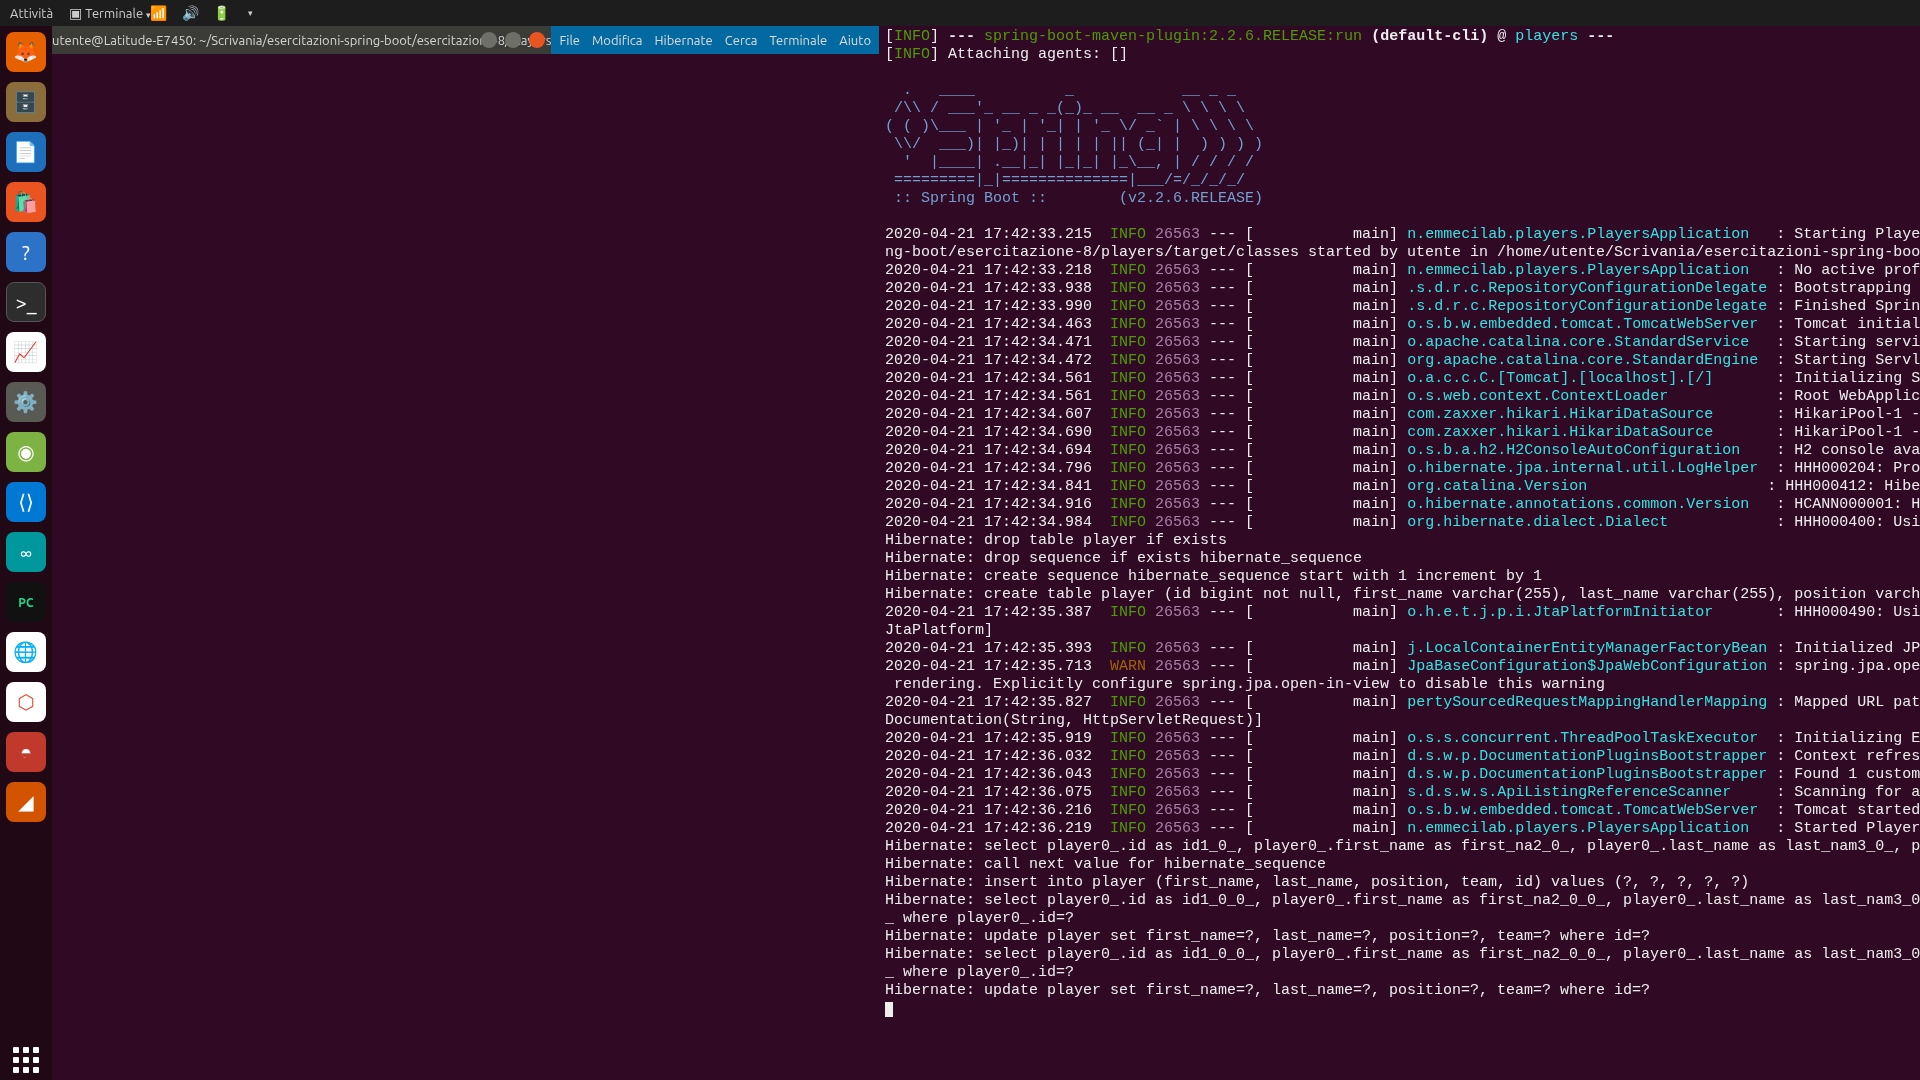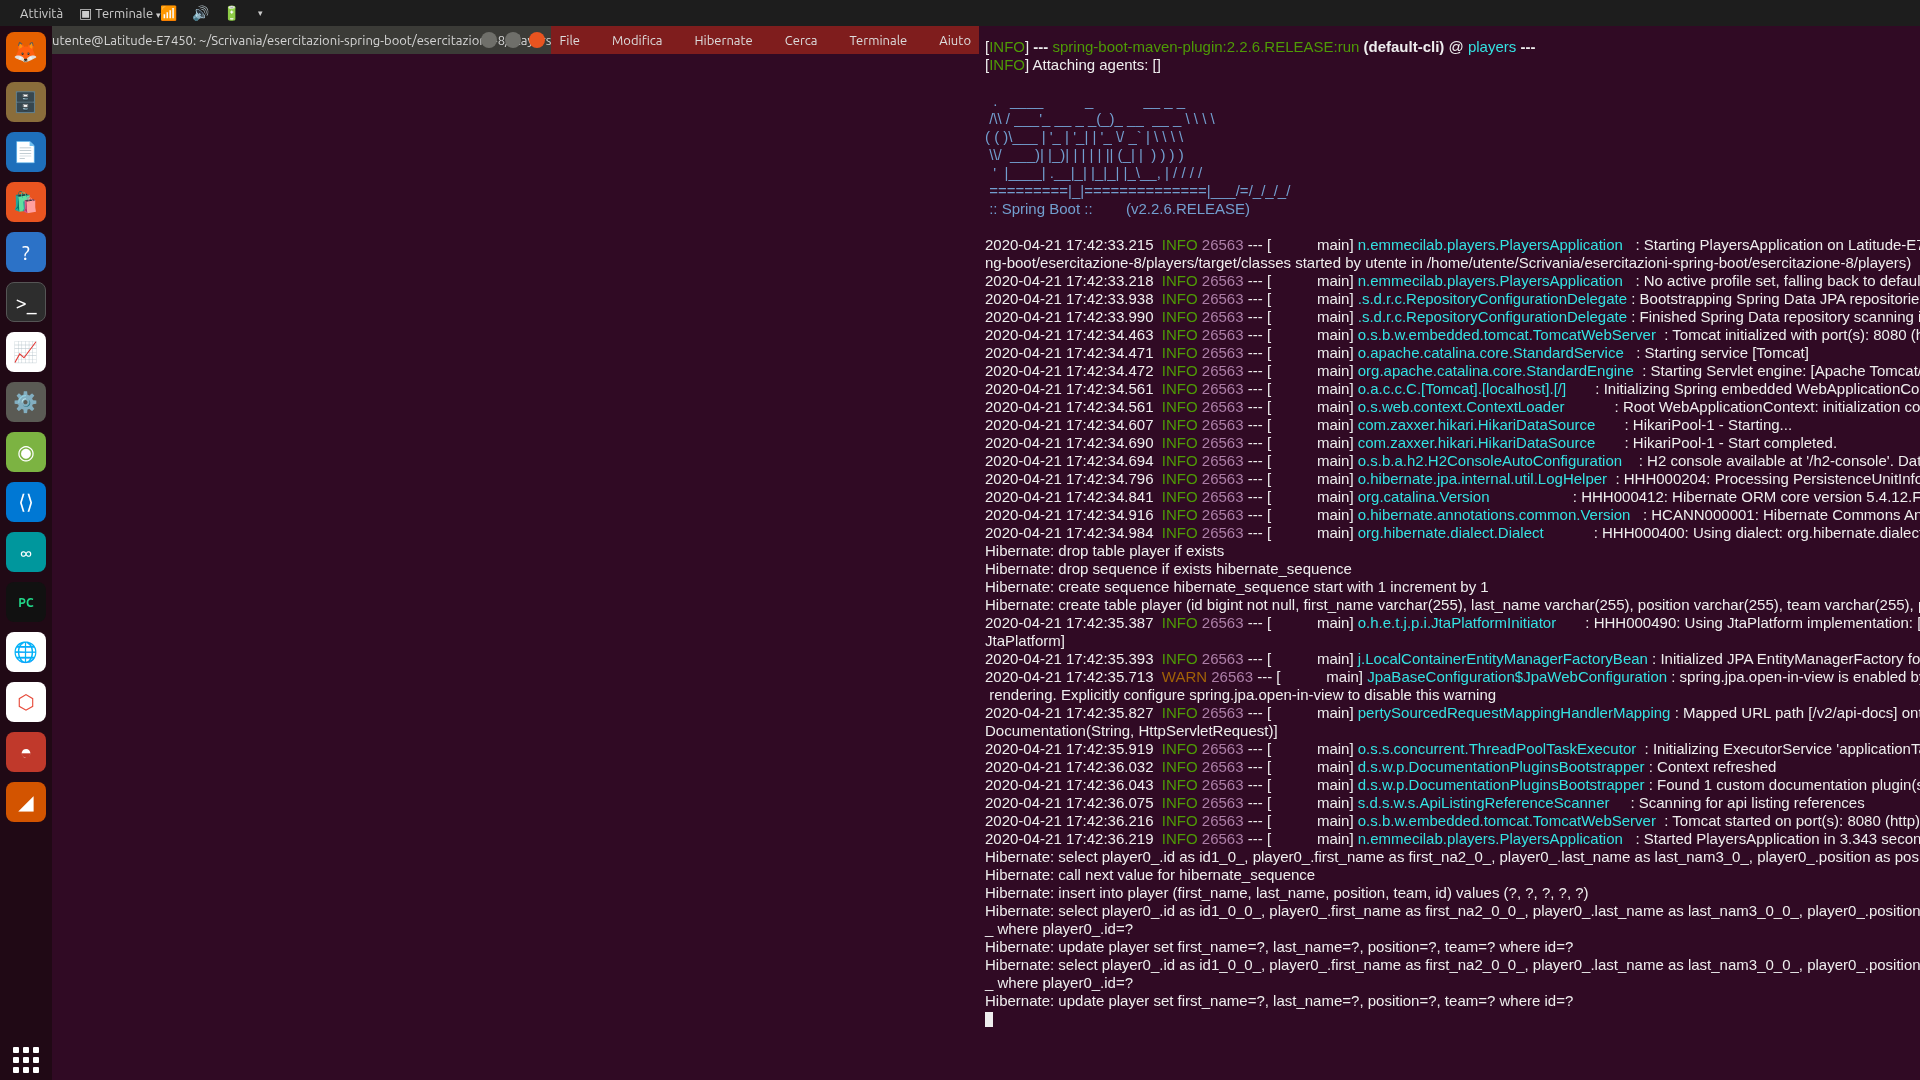--- a/index.html
+++ b/index.html
@@ -8,21 +8,21 @@
   font-family: Ubuntu, sans-serif;
   background: #2c001e;
   overflow: hidden;
 }
 .topbar {
   height: 26px;
   background: #1d1d1d;
   color: #ccc;
   display: flex;
   align-items: center;
-  padding: 0 20px;
+  padding: 0 10px;
   font-size: 13px;
 }
 .topbar-left { display: flex; gap: 16px; align-items: center; }
 .topbar-center { flex: 1; text-align: center; }
 .topbar-right { display: flex; gap: 14px; align-items: center; }
 .tri { font-size: 9px; margin-left: 3px; }
 .dock {
   position: absolute;
   left: 0; top: 26px; bottom: 0;
   width: 52px;
@@ -61,32 +61,32 @@
   color: #d6d6d6;
   display: flex; align-items: center;
   font-size: 13px;
   position: relative;
 }
 .titlebar-title { flex: 1; text-align: center; }
 .win-controls { position: absolute; right: 6px; display: flex; gap: 8px; }
 .win-btn { width: 16px; height: 16px; border-radius: 50%; cursor: pointer; }
 .menubar {
   height: 28px;
-  background: #7f1d1d;
+  background: #0369a1;
   color: #ddd;
   display: flex; align-items: center;
   padding: 0 8px;
-  gap: 32px;
+  gap: 12px;
   font-size: 13px;
 }
 .menubar span { cursor: pointer; }
 .terminal {
   flex: 1;
-  padding: 12px 6px;
-  font-family: Liberation Sans, sans-serif;
+  padding: 2px 6px;
+  font-family: Liberation Mono, monospace;
   font-size: 15px;
   line-height: 18px;
   color: #eee;
   white-space: pre;
   overflow: hidden;
 }
 .c-info { color: #4e9a06; }
 .c-warn { color: #a16207; }
 .c-pid  { color: #ad7fa8; }
 .c-cyan { color: #34e2e2; }

